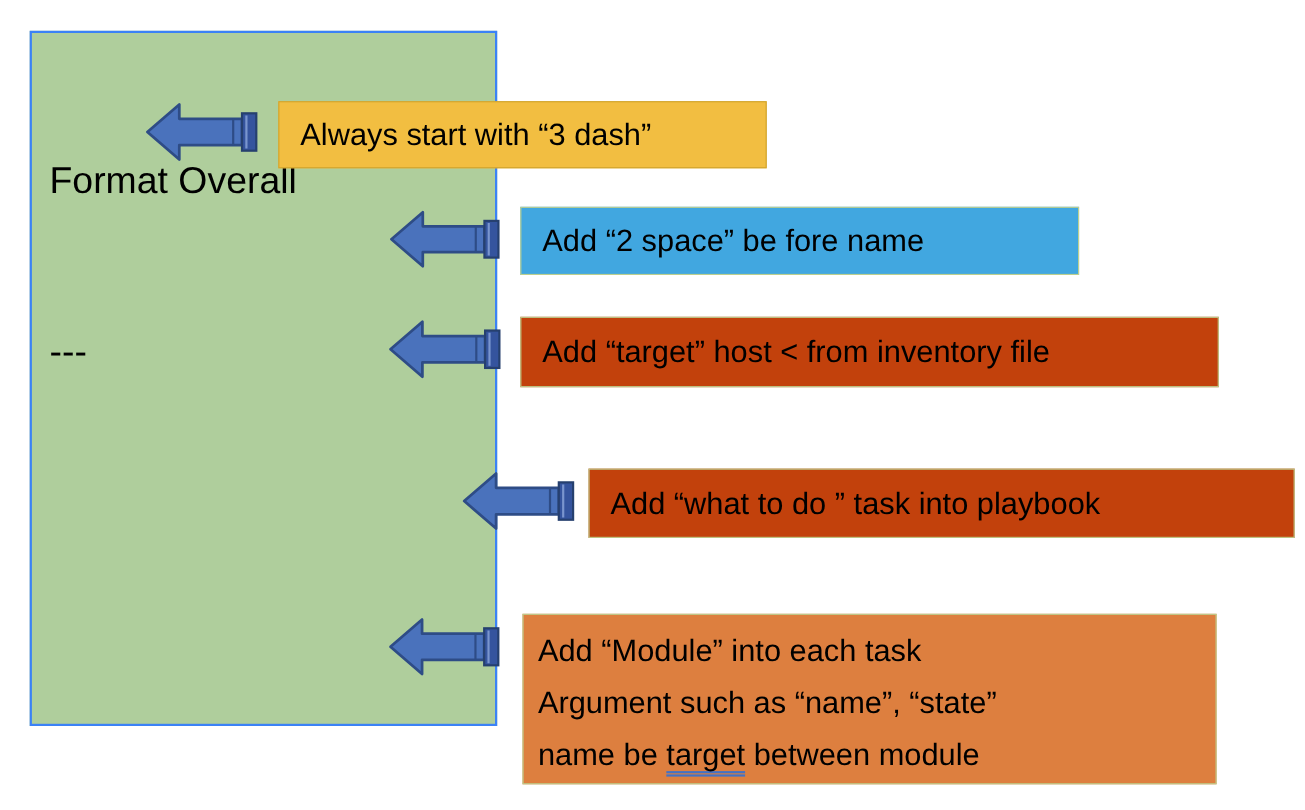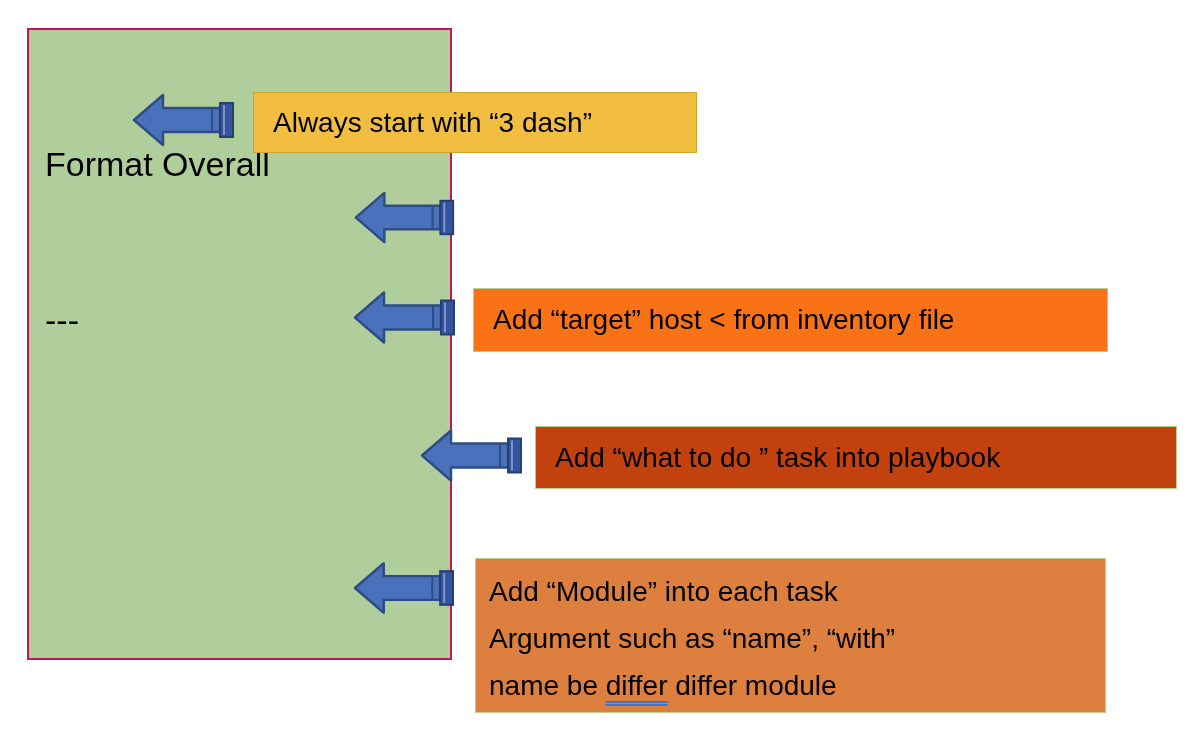--- a/index.html
+++ b/index.html
@@ -12,21 +12,21 @@
     height: 736px;
     background: #ffffff;
     overflow: hidden;
   }
 
   
   .green-panel {
     position: absolute;
     left: 27px; top: 28px;
     width: 425px; height: 632px;
-    border: 2px solid #be185d;
+    border: 2px solid #3b82f6;
   }
   .code-lines {
     padding: 4px 0 0 16px;
     font-size: 34px;
     line-height: 52px;
     white-space: pre;
   }
   .cl { height: 52px; }
   .grammar {
     text-decoration: underline double;
@@ -76,33 +76,36 @@
       
       
       
     </div>
   </div>
 
   <div class="callout callout-yellow" style="left: 253px; top: 92px; width: 444px; height: 61px; background-color: rgb(242, 190, 65);">
     <span>Always start with “3 dash”</span>
   </div>
 
+  <div class="callout" style="left: 473px; top: 188px; width: 508px; height: 62px; background-color: rgb(65, 167, 224);">
+    <span>Add “2 space” be fore name</span>
+  </div>
 
-  <div class="callout" style="left: 473px; top: 288px; width: 635px; height: 64px; background-color: #f97316;">
+  <div class="callout" style="left: 473px; top: 288px; width: 635px; height: 64px; background-color: #c2410c;">
     <span>Add “target” host &lt; from inventory file</span>
   </div>
 
   <div class="callout" style="left: 535px; top: 426px; width: 642px; height: 63px; background-color: #c2410c;">
     <span>Add “what to do ” task into playbook</span>
   </div>
 
   <div class="callout callout-multi" style="left: 475px; top: 558px; width: 631px; height: 155px; background-color: rgb(221, 127, 63);">
     <div>Add “Module” into each task</div>
-    <div>Argument such as “name”, “with”</div>
-    <div><span>name be </span><span class="grammar" style="text-decoration-color: rgb(68, 114, 196);">differ</span><span> differ module</span></div>
+    <div>Argument such as “name”, “state”</div>
+    <div><span>name be </span><span class="grammar" style="text-decoration-color: rgb(68, 114, 196);">target</span><span> between module</span></div>
   </div>
 
   <svg class="arrow" style="left:132px; top:90px;  width:104px; height:60px;" viewBox="0 0 104 58">
     <polygon points="2,29 31,4 31,17 88,17 88,41 31,41 31,54" style="fill: rgb(74, 114, 188);"></polygon>
     <line class="sep" x1="80" y1="17" x2="80" y2="41"></line>
     <rect x="88" y="12" width="13" height="34" style="fill: rgb(53, 84, 158);"></rect>
     <line class="hl" x1="92" y1="14" x2="92" y2="44"></line>
   </svg>
 
   <svg class="arrow" style="left:353px; top:189px; width:104px; height:57px;" viewBox="0 0 104 58">

